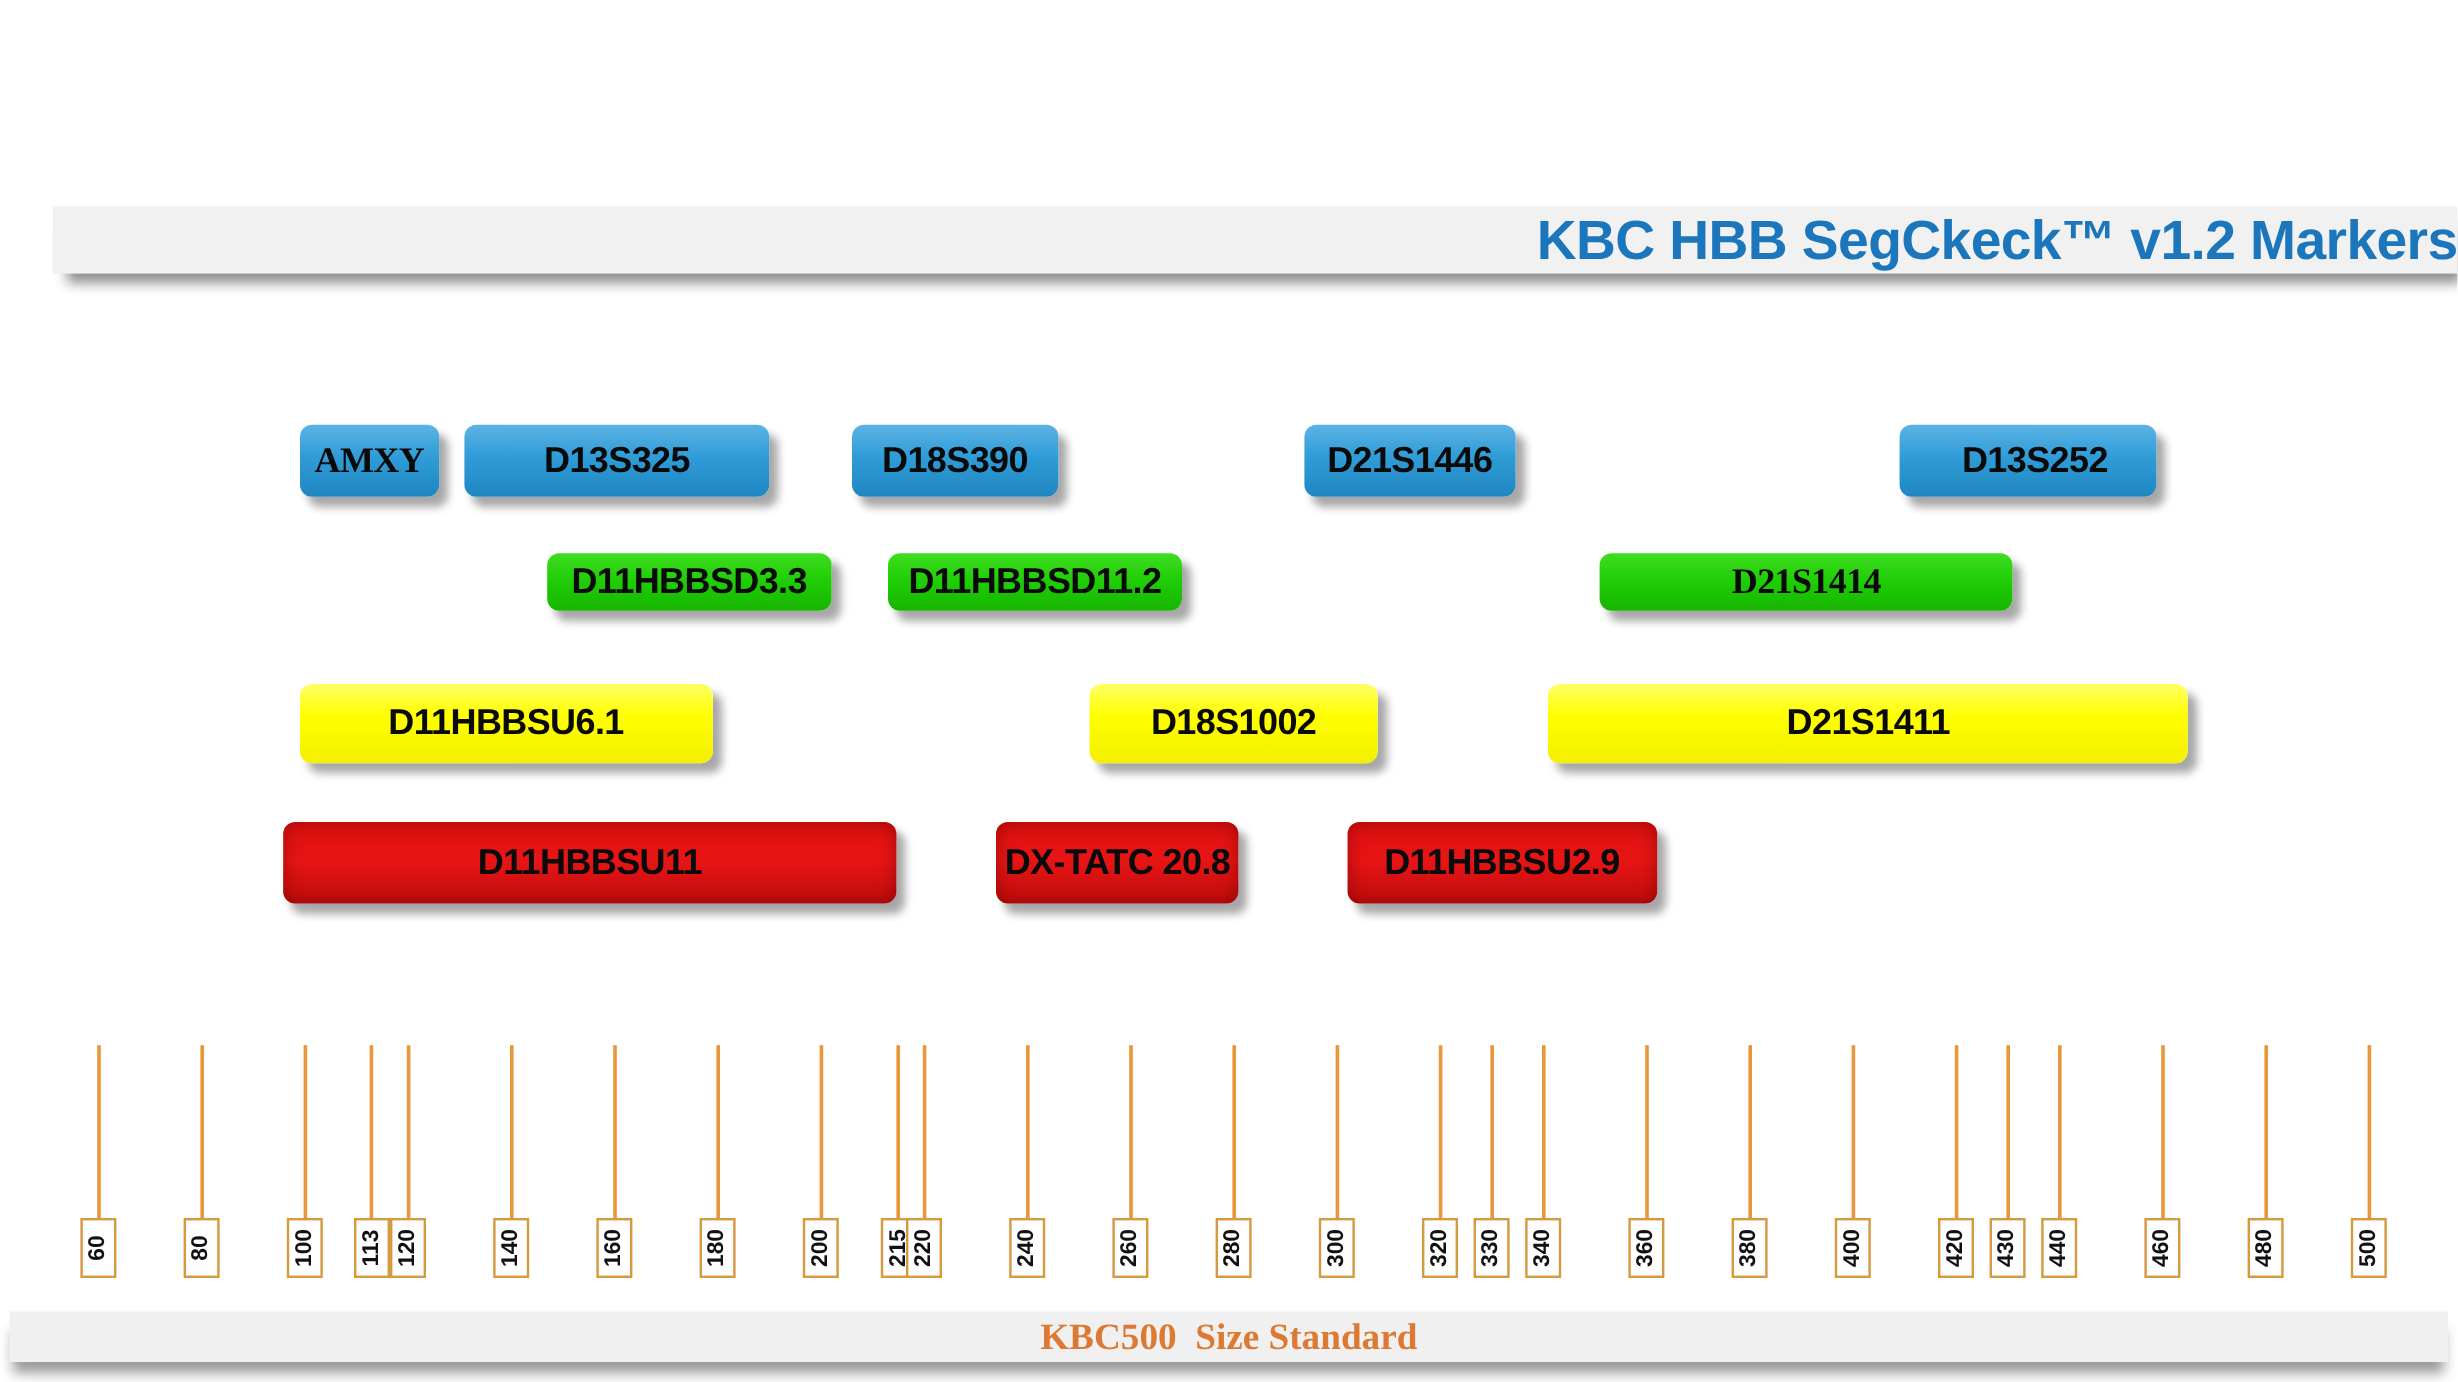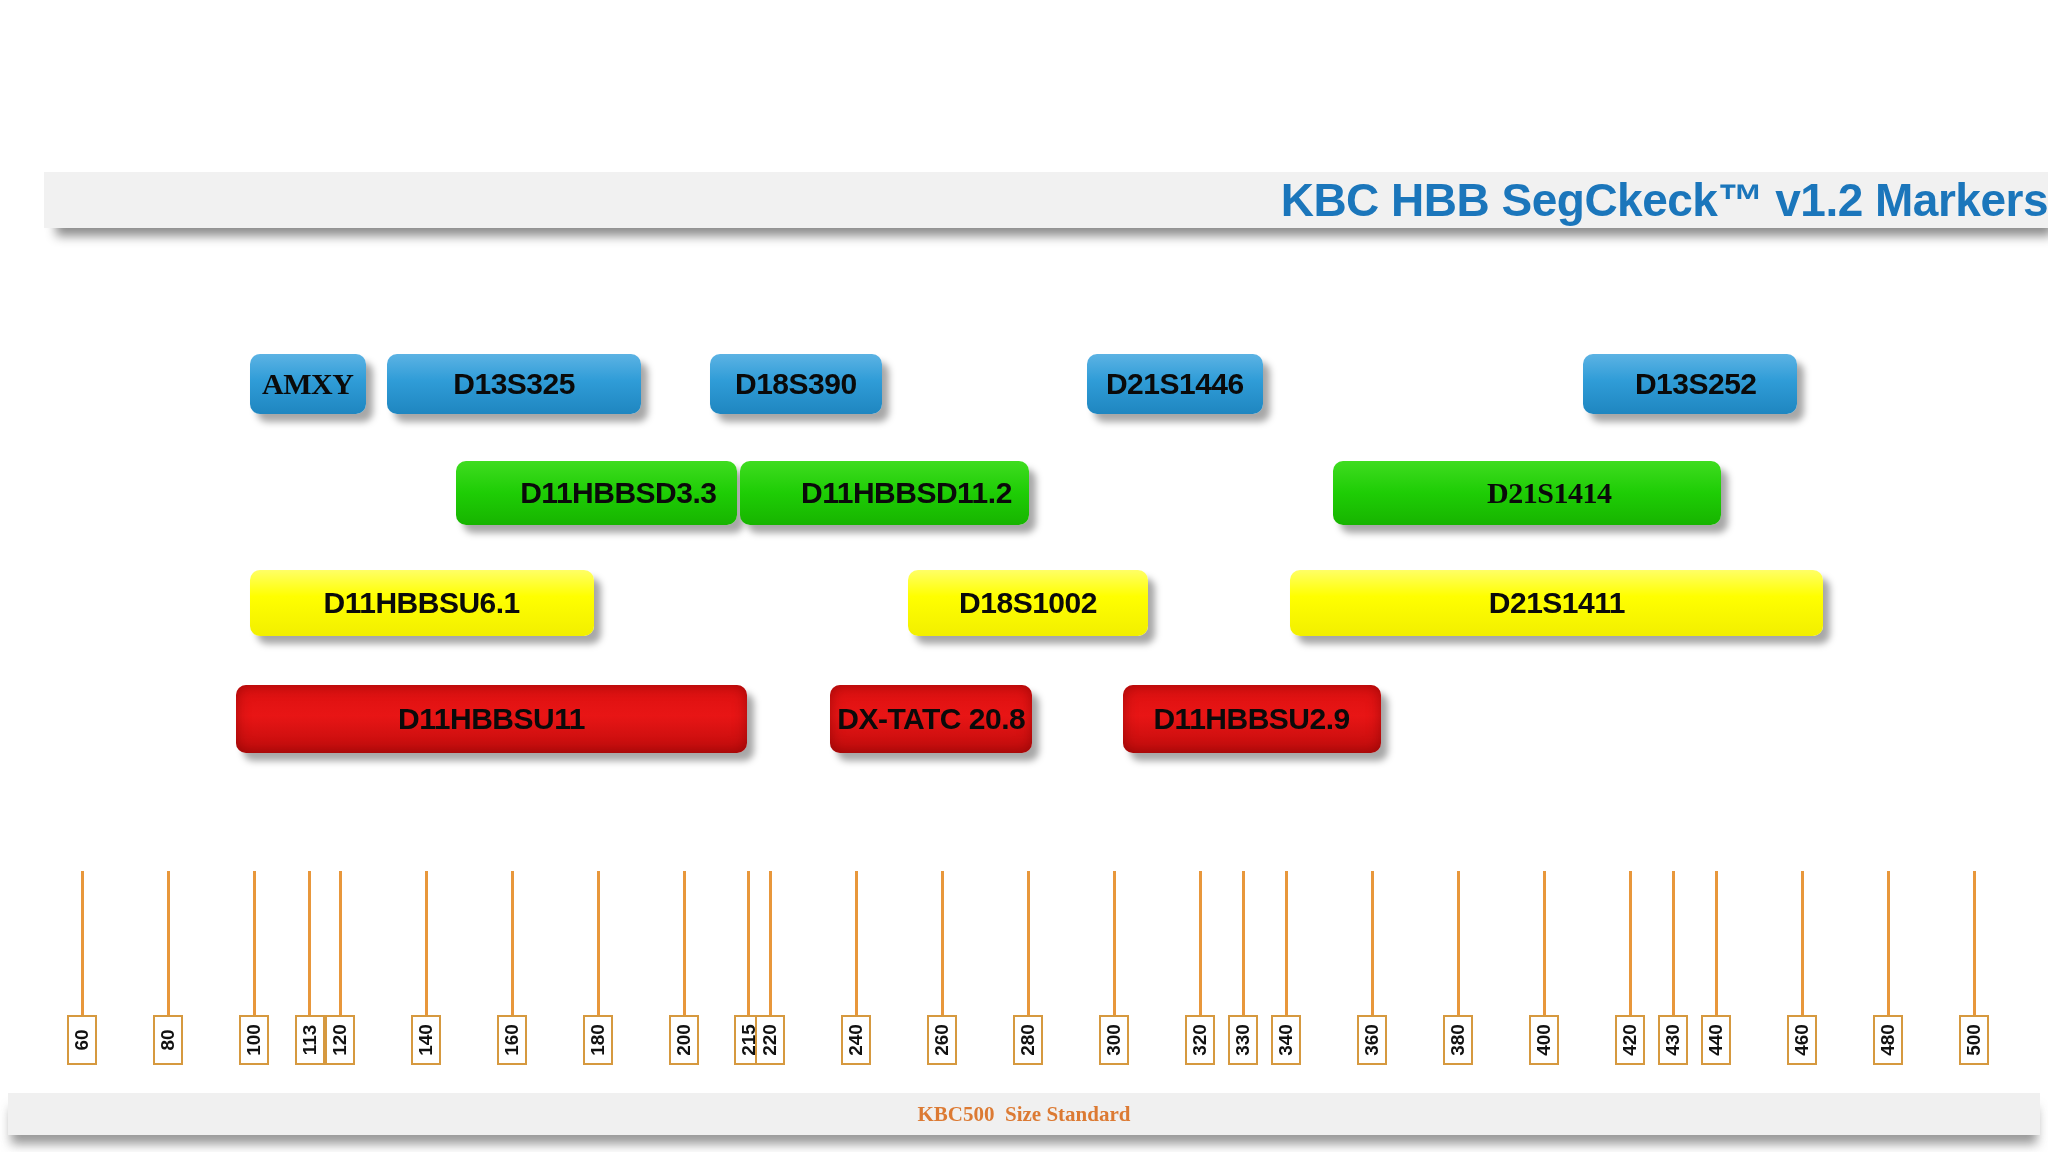--- a/index.html
+++ b/index.html
@@ -30,23 +30,22 @@
     border-radius:10px;
     font-weight:bold;color:#0a0a0a;font-size:30px;letter-spacing:-0.5px;
     white-space:nowrap;
     box-shadow:7px 8px 7px rgba(0,0,0,0.35);
   }
   .marker.blue{
     height:60px;
     background:linear-gradient(180deg,#5cb3e4 0%,#2f9cd7 45%,#1f86c0 100%);
   }
   .marker.green{
-    height:64px;
+    height:48px;
     background:linear-gradient(180deg,#3fdc20 0%,#1ecd05 50%,#17b400 100%);
-    padding-left:44px;
   }
   .marker.yellow{
     height:66px;
     background:linear-gradient(180deg,#ffff66 0%,#ffff00 40%,#f2ef00 100%);
   }
   .marker.red{
     height:68px;
     background:linear-gradient(180deg,#dc1010 0%,#e81515 45%,#c00c0c 100%);
     box-shadow:7px 8px 7px rgba(0,0,0,0.35), inset 0 0 14px rgba(110,0,0,0.55);
   }
@@ -72,21 +71,21 @@
 
   
   .footer-bar{
     position:absolute;left:8px;top:1093px;width:2032px;height:42px;
     background:#f0f0f0;
     box-shadow:0 12px 10px -3px rgba(70,70,70,0.55);
     display:flex;align-items:center;justify-content:center;
   }
   .footer-text{
     font-family:"Liberation Serif",serif;
-    font-size:21px;font-weight:bold;color:#dc7a33;
+    font-size:31px;font-weight:bold;color:#dc7a33;
     white-space:pre;
   }
 </style>
 </head>
 <body>
 
 <div class="page">
 
   <div class="title-bar">
     <span class="title-text">KBC HBB SegCkeck™ v1.2 Markers</span>

